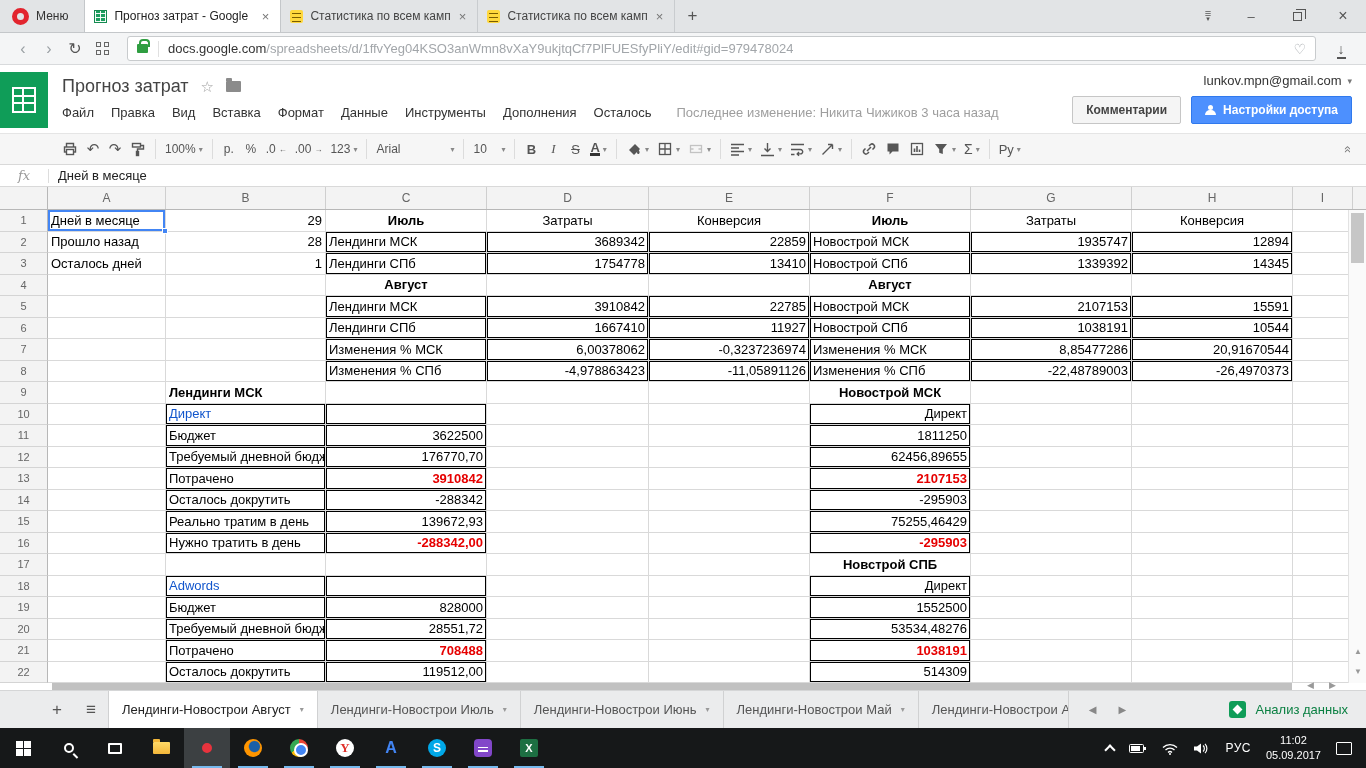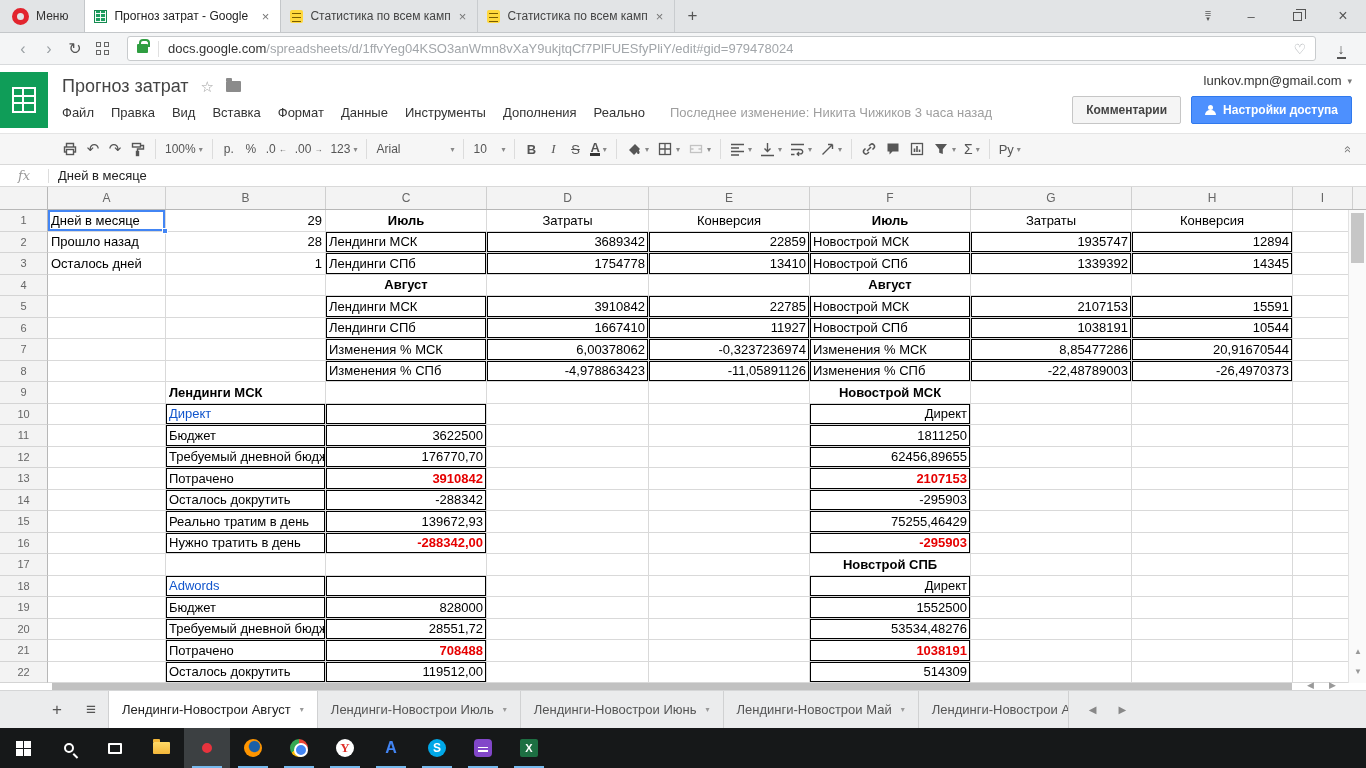--- a/index.html
+++ b/index.html
@@ -237,21 +237,21 @@
   </div>
   <div class="menurow" id="menurow">
       <span class="mi">Файл</span>
       <span class="mi">Правка</span>
       <span class="mi">Вид</span>
       <span class="mi">Вставка</span>
       <span class="mi">Формат</span>
       <span class="mi">Данные</span>
       <span class="mi">Инструменты</span>
       <span class="mi">Дополнения</span>
-      <span class="mi">Реально</span>
+      <span class="mi">Осталось</span>
       <span class="lastedit">Последнее изменение: Никита Чижиков 3 часа назад</span>
     </div>
   <div class="account">
     <span>lunkov.mpn@gmail.com</span>
     <span class="car">▾</span>
   </div>
   <div class="hbtns">
     <div class="btn gray">Комментарии</div>
     <div class="btn blue">
       <span class="person"></span>
@@ -709,20 +709,26 @@
         <span class="car">▾</span>
       </div>
       <div class="stab cut">
         <span>Лендинги-Новострои Аг</span>
       </div>
     </div>
   <div class="snav">
     <span>◀</span>
     <span>▶</span>
   </div>
+  <div class="explore">
+    <span class="exp-icon">
+        <i></i>
+      </span>
+    <span>Анализ данных</span>
+  </div>
 </div>
 
 <div class="taskbar">
   <div class="tb-app">
       <span class="win">
         <i></i>
         <i></i>
         <i></i>
         <i></i>
       </span>
@@ -763,13 +769,35 @@
   <div class="tb-app running">
       <span class="cmd">
         <i></i>
       </span>
       <span class="run"></span>
     </div>
   <div class="tb-app running">
       <span class="xls">X</span>
       <span class="run"></span>
     </div>
+  <div class="tray">
+    <span class="chev"></span>
+    <svg width="18" height="11">
+        <rect x="0.5" y="1.5" width="14" height="8" rx="1" stroke="#fff" fill="none"></rect>
+        <rect x="15" y="4" width="2" height="3" fill="#fff"></rect>
+        <rect x="2" y="3" width="9" height="5" fill="#fff"></rect>
+      </svg>
+    <svg width="16" height="13">
+        <path d="M1 5.5a10 10 0 0114 0M3.5 8a6.5 6.5 0 019 0M6 10.4a3 3 0 014 0" stroke="#fff" fill="none" stroke-width="1.3"></path>
+        <circle cx="8" cy="12" r="1" fill="#fff"></circle>
+      </svg>
+    <svg width="17" height="13">
+        <path d="M1 4.5h3l4-3v10l-4-3H1z" fill="#fff"></path>
+        <path d="M10 3.5a4 4 0 010 6M12 1.8a6.8 6.8 0 010 9.4" stroke="#fff" fill="none" stroke-width="1.2"></path>
+      </svg>
+    <span class="lang">РУС</span>
+    <span class="clock">
+      <span>11:02</span><br>
+      <span>05.09.2017</span>
+    </span>
+    <span class="ac"></span>
+  </div>
 </div>
 
 </body></html>

